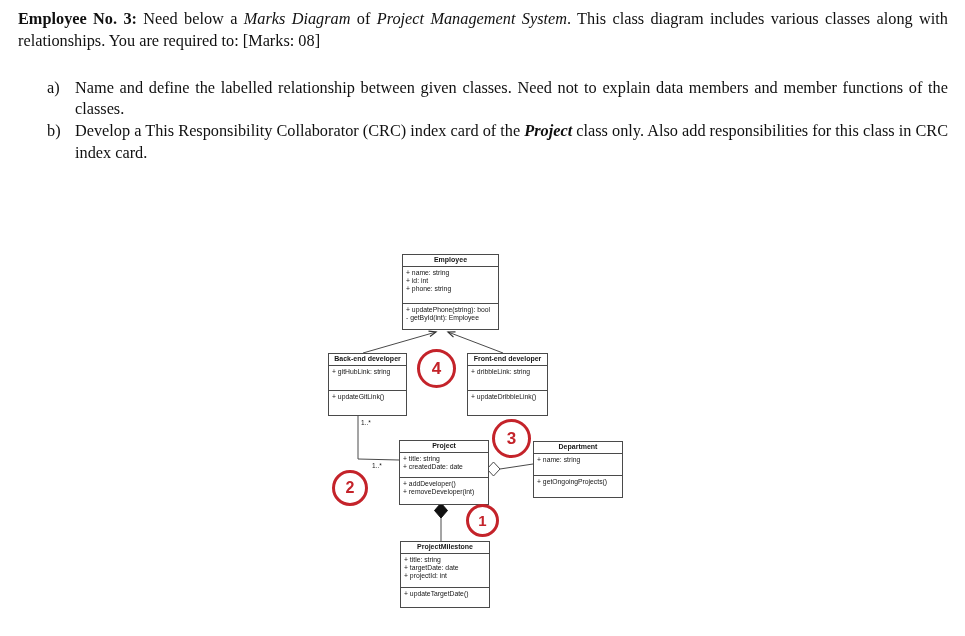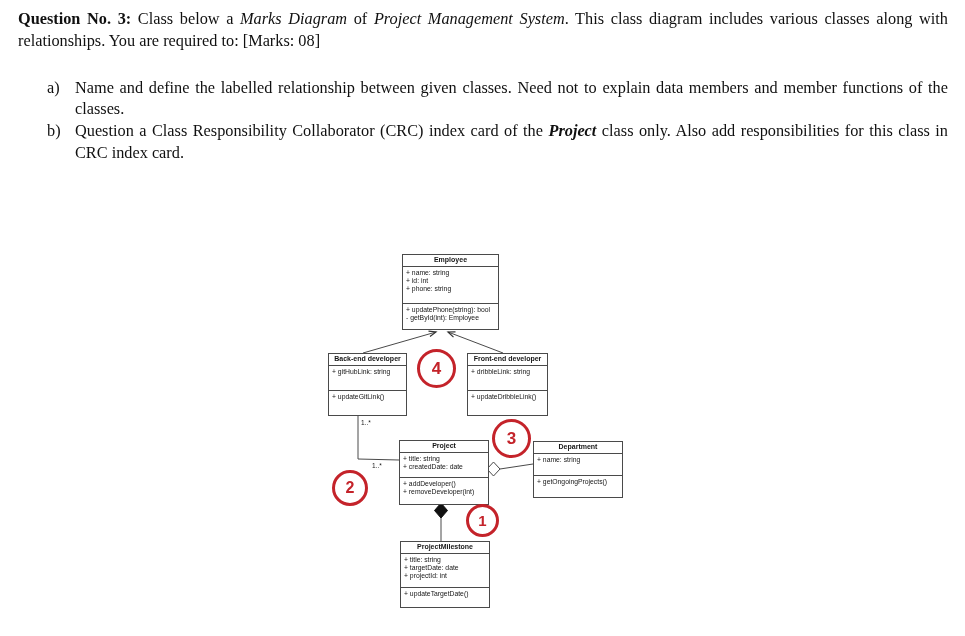--- a/index.html
+++ b/index.html
@@ -32,30 +32,30 @@
               display:flex;align-items:center;justify-content:center;
               font-family:"Liberation Sans",sans-serif;font-weight:bold;}
   .rel-marker span{transform:translateY(-0.5px);}
 </style>
 </head>
 <body>
 
 <div class="page">
 
   <div class="doc-block">
-    <p class="intro"><span class="q-label">Question No. 3:</span><span> Class below a </span><i>Marks Diagram</i><span> of </span><i>Project Management System</i><span>. This class diagram includes various classes along with relationships. You are required to: [Marks: 08]</span></p>
+    <p class="intro"><span class="q-label">Employee No. 3:</span><span> Need below a </span><i>Marks Diagram</i><span> of </span><i>Project Management System</i><span>. This class diagram includes various classes along with relationships. You are required to: [Marks: 08]</span></p>
 
     <div class="list">
       <div class="list-item">
         <span class="list-marker">a)</span>
         <span>Name and define the labelled relationship between given classes. Need not to explain data members and member functions of the classes.</span>
       </div>
       <div class="list-item">
         <span class="list-marker">b)</span>
-        <span><span>Question a Class Responsibility Collaborator (CRC) index card of the </span><span class="emph-bold-italic">Project</span><span> class only. Also add responsibilities for this class in CRC index card.</span></span>
+        <span><span>Develop a This Responsibility Collaborator (CRC) index card of the </span><span class="emph-bold-italic">Project</span><span> class only. Also add responsibilities for this class in CRC index card.</span></span>
       </div>
     </div>
   </div>
 
   <svg class="diagram-svg" width="965" height="636" viewBox="0 0 965 636">
 
     <g>
       <line x1="363" y1="353" x2="436" y2="332" stroke="#4a4a4a" stroke-width="1"></line>
       <polyline points="430,336.6 436,332 428.5,331.2" fill="none" stroke="#333" stroke-width="1.2"></polyline>
     </g>

